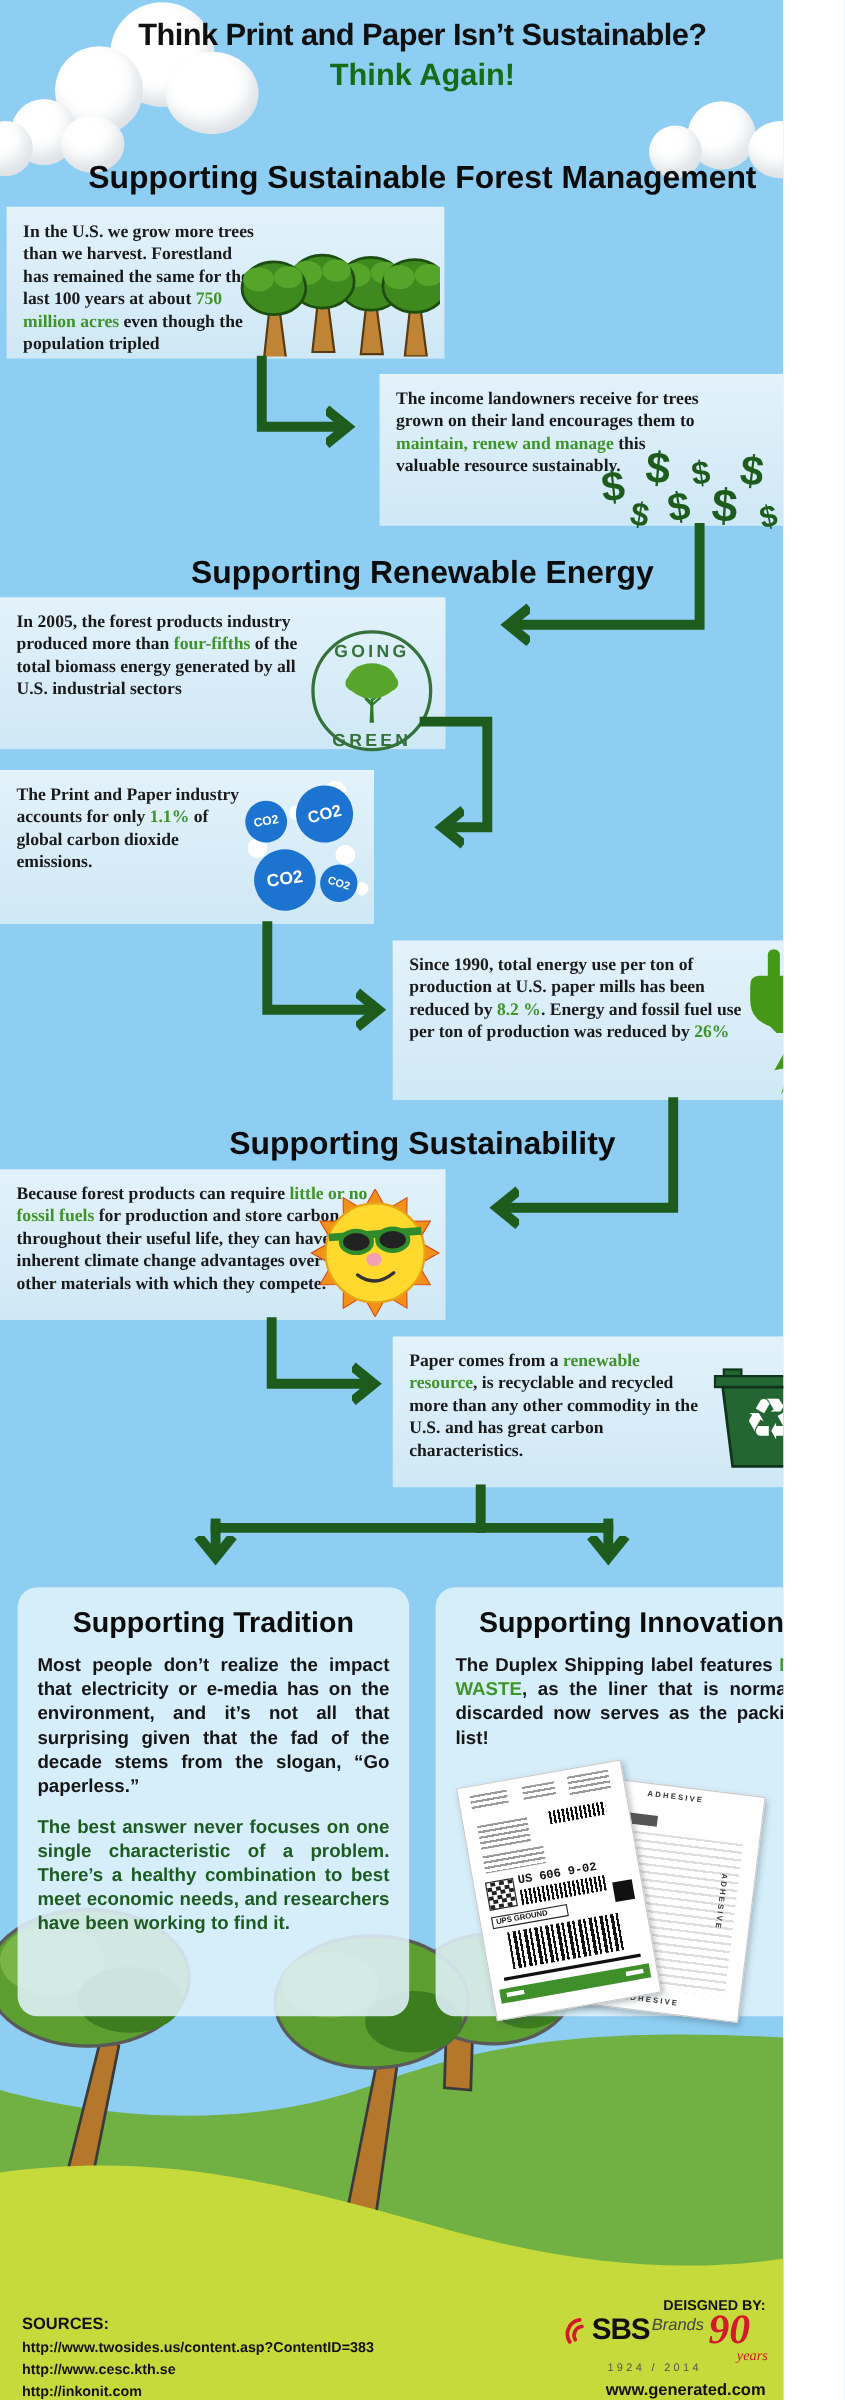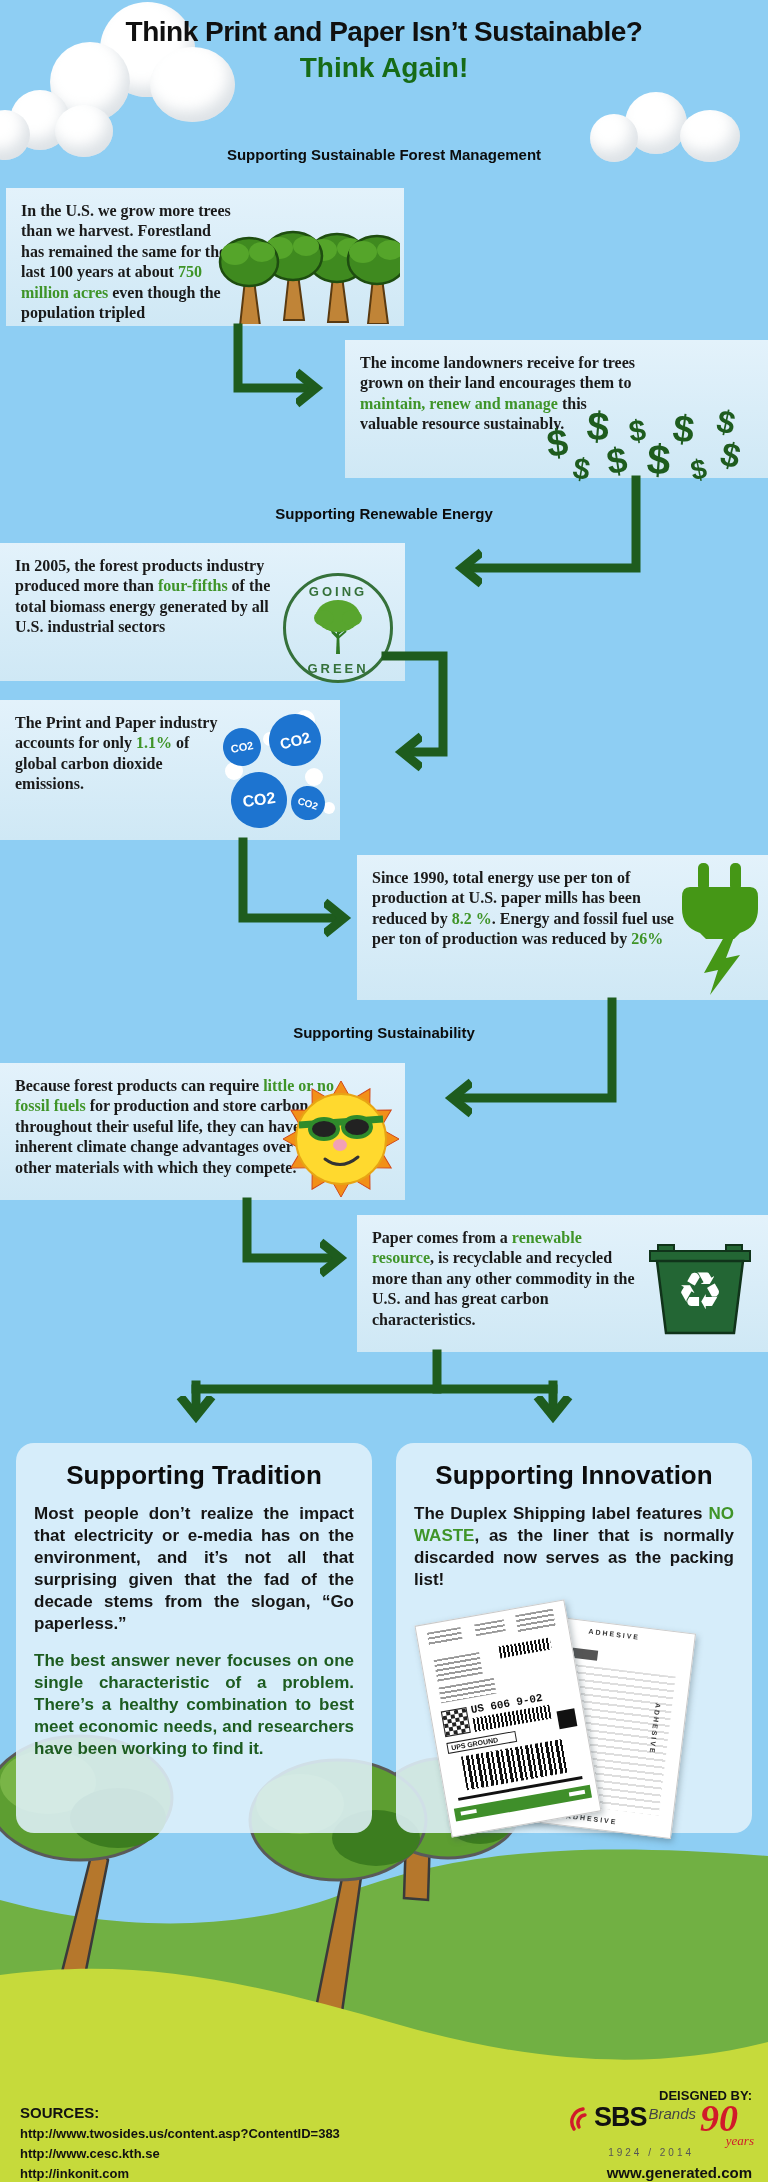--- a/index.html
+++ b/index.html
@@ -1,42 +1,42 @@
 <!DOCTYPE html>
 <html><head>
 <meta charset="utf-8">
 <style>
   html,body{margin:0;padding:0;}
   body{font-family:"Liberation Sans", sans-serif;}
-  .canvas{position:relative;width:768px;height:2182px;background:#8ecef3;overflow:hidden;}
+  .canvas{position:relative;width:712px;height:2182px;background:#8ecef3;overflow:hidden;}
 
   
   .cloud{position:absolute;}
   .puffc{position:absolute;background:#fff;border-radius:50%;box-shadow:inset -6px -10px 14px rgba(180,190,200,.45);}
 
   
   .title{position:absolute;left:0;width:768px;text-align:center;font-weight:bold;font-size:28px;color:#101010;letter-spacing:-0.5px;}
   .subtitle{position:absolute;left:0;width:768px;text-align:center;font-weight:bold;font-size:28px;color:#176b17;}
-  .heading{position:absolute;left:0;width:768px;text-align:center;font-weight:bold;font-size:15px;color:#0c0c0c;}
+  .heading{position:absolute;left:0;width:768px;text-align:center;font-weight:bold;font-size:29px;color:#0c0c0c;}
 
   
   .box{position:absolute;background:linear-gradient(180deg,#e3f2fb 0%,#cfe8f5 100%);}
   .btext{font-weight:bold;font-size:16px;line-height:1.28;color:#1a1a1a;margin:0;padding:13px 15px;font-family:Liberation Serif, serif;}
   .hl{color:#3f9428;}
 
   
   .arrows{position:absolute;left:0;top:0;z-index:3;pointer-events:none;}
 
   
   .dollars{position:absolute;right:8px;top:44px;width:215px;height:92px;}
   .ds{position:absolute;color:#1e5c1e;font-weight:bold;}
 
   
   .gglogo{position:absolute;right:12px;top:30px;width:104px;height:104px;border:3px solid #35713a;border-radius:50%;text-align:center;color:#35713a;}
-  .ggword{font-weight:bold;font-size:13px;letter-spacing:3px;line-height:1;}
+  .ggword{font-weight:bold;font-size:16px;letter-spacing:3px;line-height:1;}
   .ggtop{margin-top:9px;}
   .ggbottom{margin-top:2px;}
 
   
   .bubwrap{position:absolute;right:6px;top:10px;width:115px;height:125px;}
   .bub{position:absolute;background:#1d74d0;color:#fff;border-radius:50%;display:flex;align-items:center;justify-content:center;font-weight:bold;}
   .puffw{position:absolute;background:#fff;border-radius:50%;}
 
   
   .colbox{position:absolute;width:356px;height:390px;background:rgba(224,241,251,0.88);z-index:5;border-radius:18px;}

